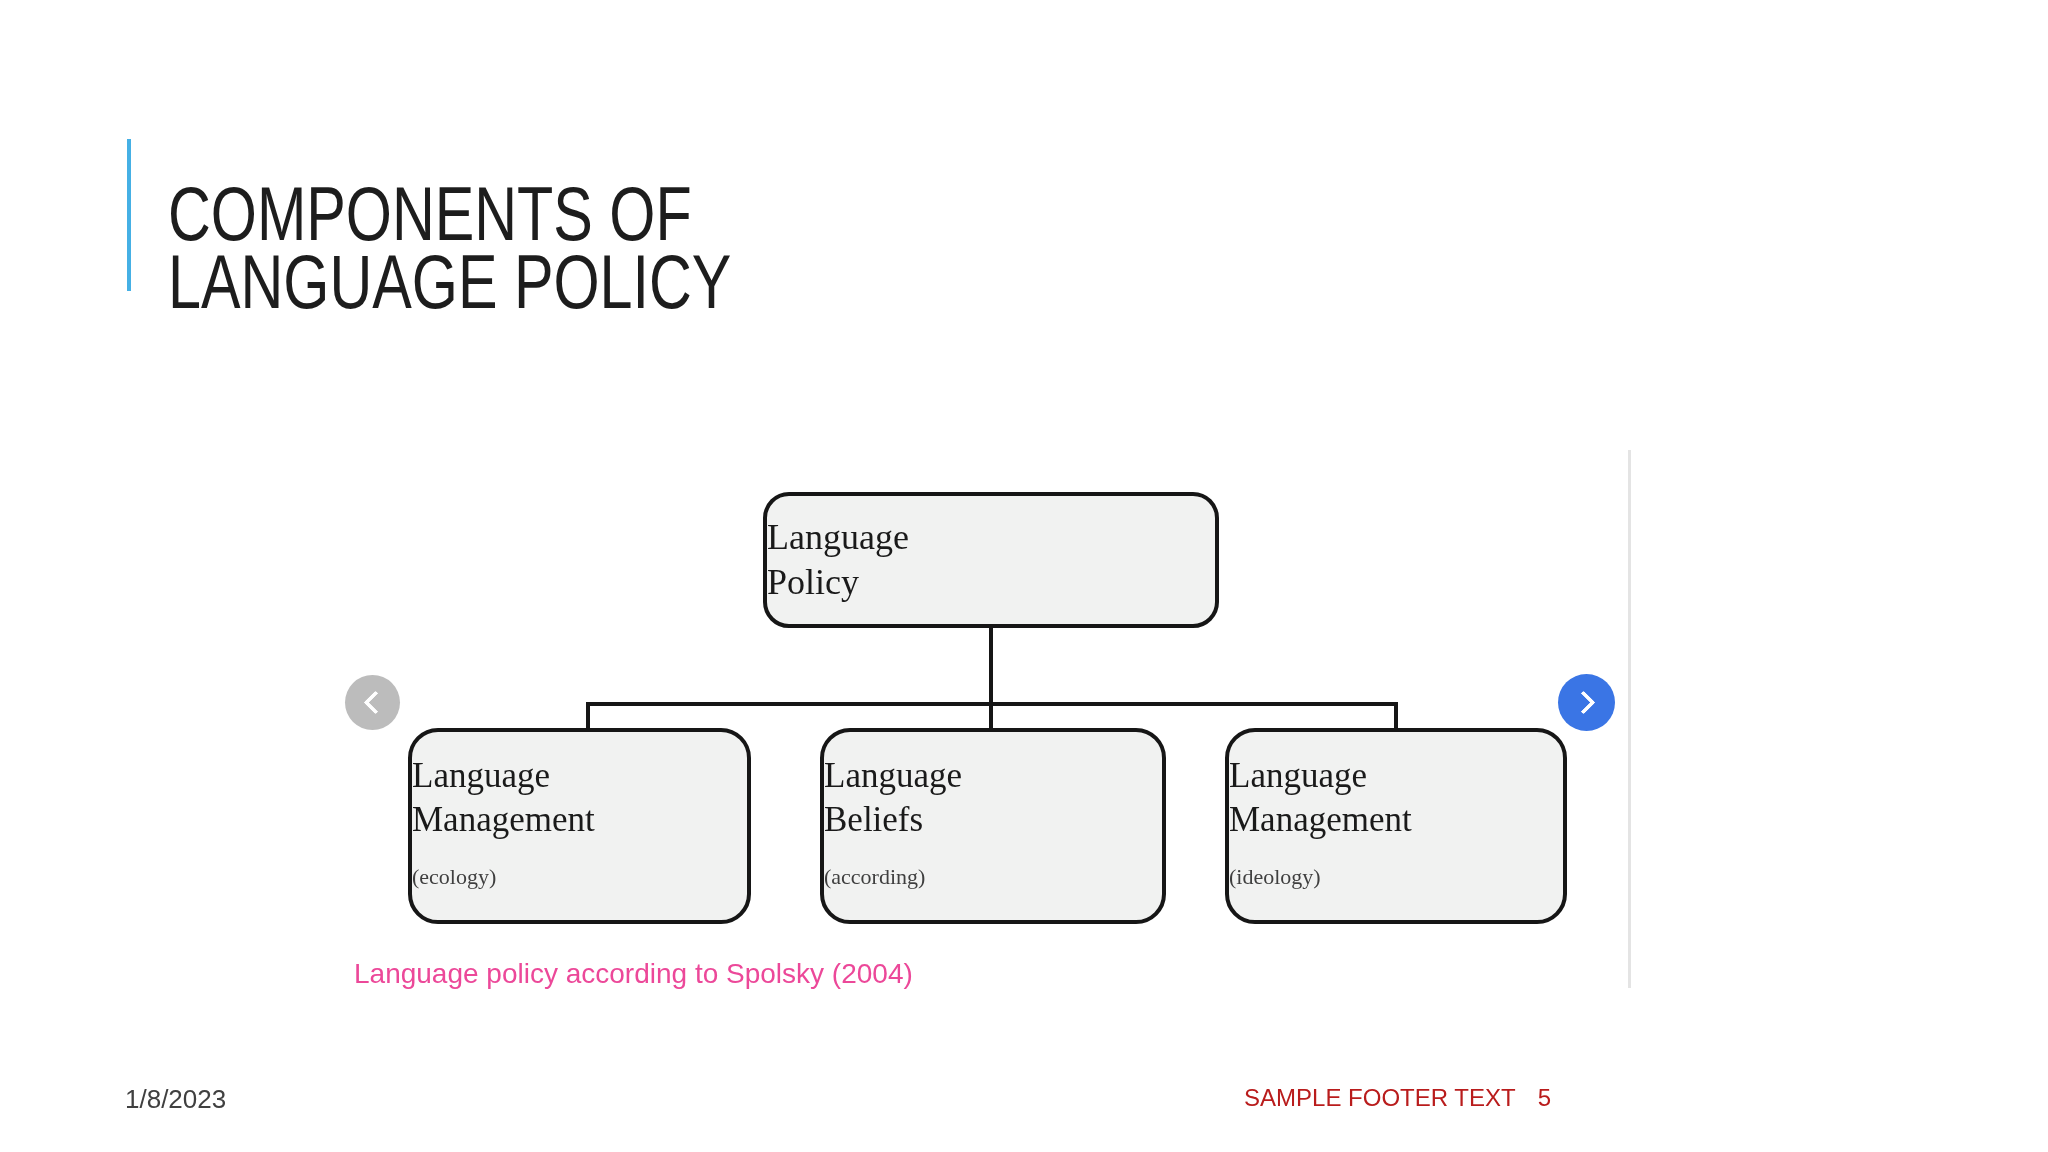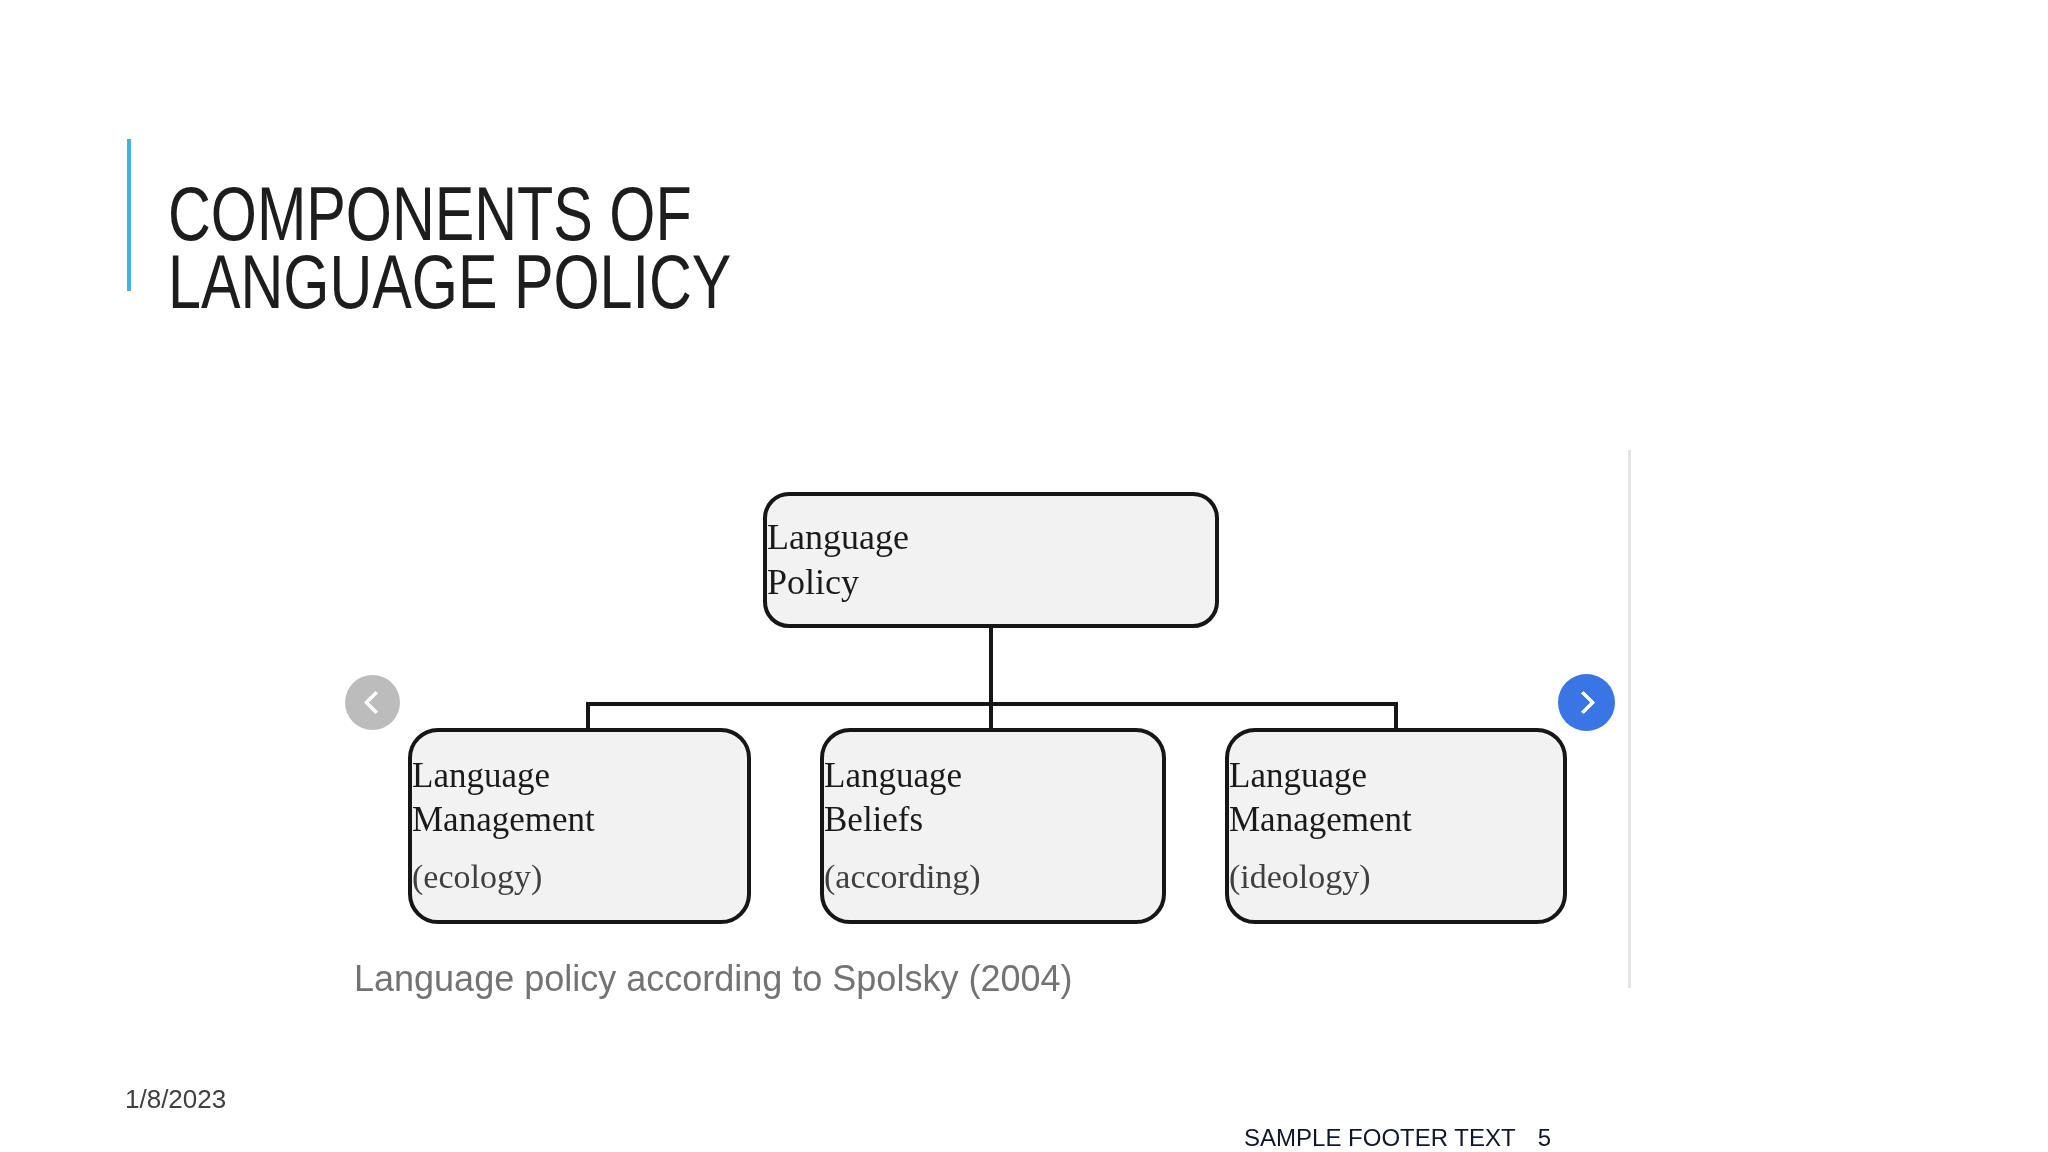--- a/index.html
+++ b/index.html
@@ -86,56 +86,55 @@
     font-family: "Liberation Serif", serif;
     color: #1a1a1a;
   }
   .node-root { left: 763px; top: 492px; width: 456px; height: 136px; }
   .node-c1   { left: 408px; top: 728px; width: 343px; height: 196px; border-radius: 30px; }
   .node-c2   { left: 820px; top: 728px; width: 346px; height: 196px; border-radius: 30px; }
   .node-c3   { left: 1225px; top: 728px; width: 342px; height: 196px; border-radius: 30px; }
   .node-line { font-size: 36px; line-height: 45px; }
   .node .node-line-sm { font-size: 35px; line-height: 44px; }
   .node-sub {
-    font-size: 34px; line-height: 42px;
+    font-size: 22px; line-height: 42px;
     margin-top: 14px;
     color: #3f3f3f;
   }
   .connector {
     position: absolute;
     background: #161616;
   }
   .conn-v-main  { left: 989px;  top: 624px; width: 4px;  height: 106px; }
   .conn-h       { left: 586px;  top: 702px; width: 812px; height: 4px; }
   .conn-stub-l  { left: 586px;  top: 702px; width: 4px;  height: 30px; }
   .conn-stub-r  { left: 1394px; top: 702px; width: 4px;  height: 30px; }
 
   
   .diagram-caption {
     position: absolute;
     left: 354px; top: 958px;
-    font-size: 36px;
-    color: #737373;
+    font-size: 28px;
+    color: #ec4899;
   }
 
   
   .footer-date {
     position: absolute;
     left: 125px; top: 1084px;
     font-size: 26px;
     color: #404040;
   }
   .footer-right {
     position: absolute;
     right: 101px; top: 1084px;
     font-size: 24px;
-    color: #0f172a;
+    color: #b91c1c;
     display: flex;
     align-items: baseline;
-    margin-top: 40px;
   }
   .slide-number { margin-left: 22px; }
 </style>
 </head>
 <body>
 
 <div id="canvas">
 
   <div class="accent-bar"></div>
 

